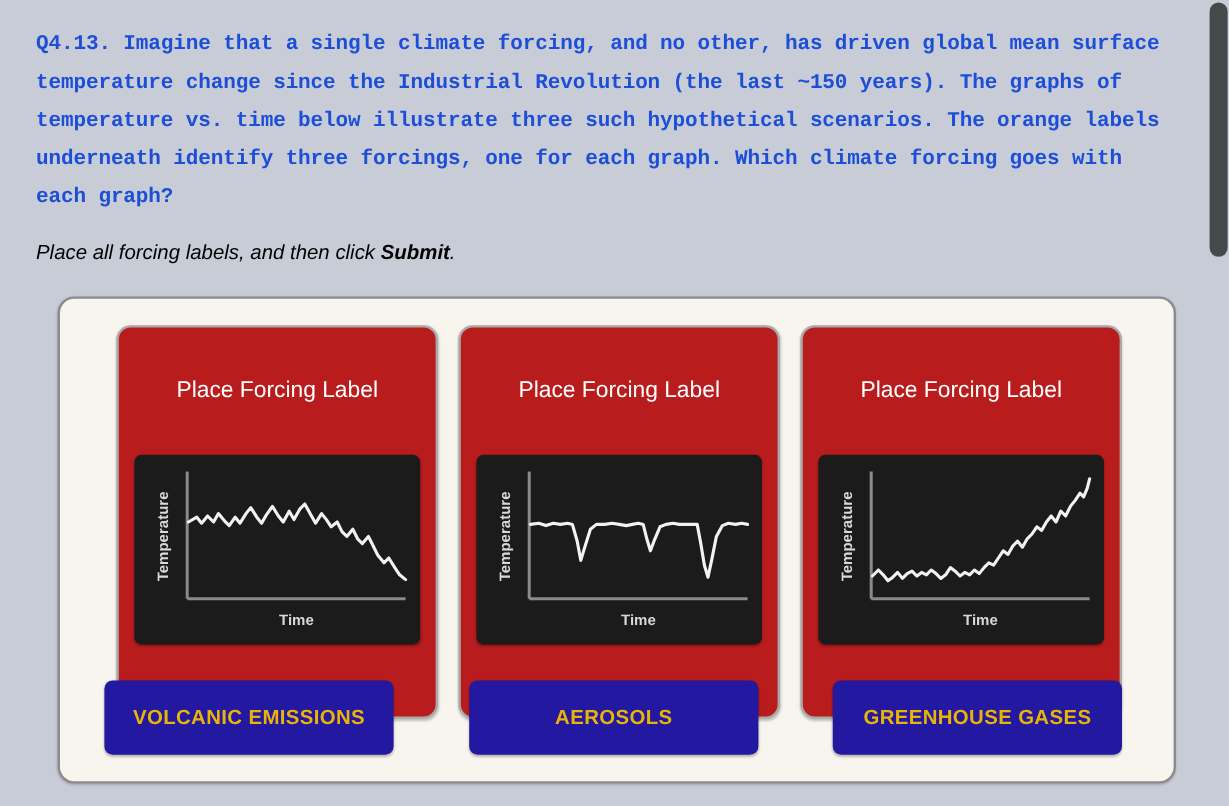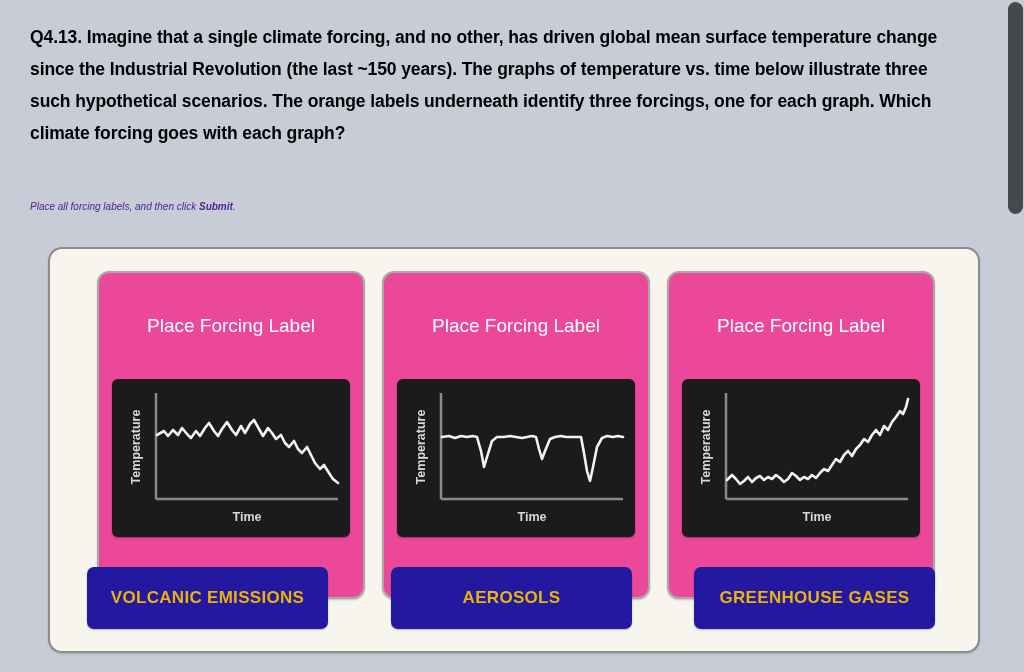--- a/index.html
+++ b/index.html
@@ -46,31 +46,32 @@
   .question-block {
     position: absolute;
     left: 30px;
     top: 22px;
     width: 940px;
   }
   .question-text {
     font-size: 17.5px;
     font-weight: bold;
     line-height: 1.82;
-    color: #000000;
+    color: #1d4ed8;
     letter-spacing: -0.1px;
     margin: 0;
+    font-family: Liberation Mono, monospace;
   }
   .instruction {
     position: absolute;
     left: 30px;
     top: 201px;
-    font-size: 10px;
+    font-size: 17px;
     font-style: italic;
-    color: #4c1d95;
+    color: #000000;
     margin: 0;
   }
   .instruction .bold {
     font-weight: bold;
     font-style: italic;
   }
 
   
   .activity-panel {
     position: absolute;
@@ -91,21 +92,21 @@
     left: 0;
     top: 22px;
     width: 100%;
     height: 282px;
   }
   .forcing-card {
     position: absolute;
     top: 0;
     width: 268px;
     height: 328px;
-    background: #ec4899;
+    background: #b91c1c;
     border: 2px solid #a9a9a9;
     border-radius: 12px;
     box-sizing: border-box;
     box-shadow: 0 1px 2px rgba(0,0,0,0.22);
   }
   .forcing-card.c1 { left: 47px; }
   .forcing-card.c2 { left: 332px; }
   .forcing-card.c3 { left: 617px; }
 
   .drop-label {

